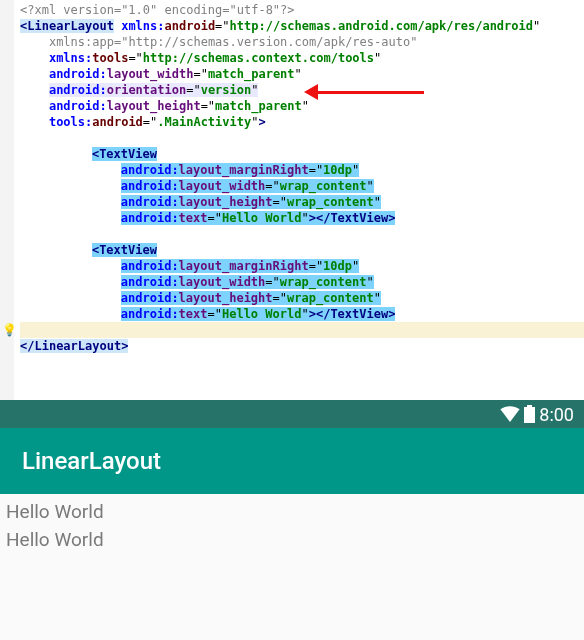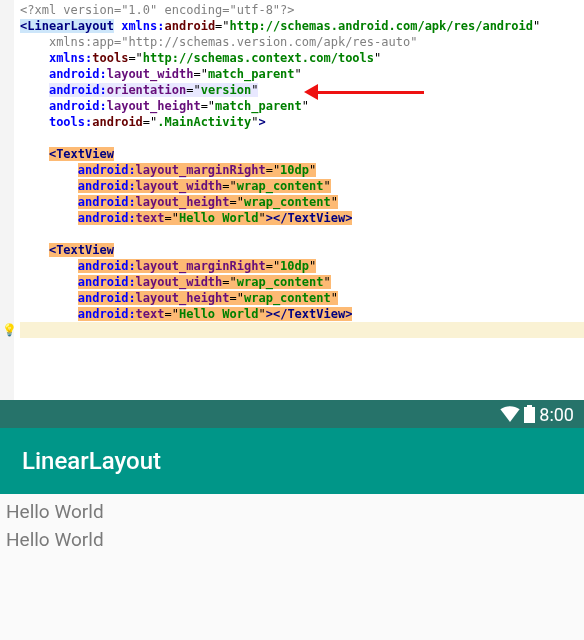--- a/index.html
+++ b/index.html
@@ -10,21 +10,21 @@
   .bulb { position:absolute; left:-12px; width:12px; font-size:12px; }
   .comment { color:#808080; }
   .tag { color:#000080; font-weight:bold; }
   .attr { color:#660E7A; font-weight:bold; }
   .ns-b { color:#0000FF; font-weight:bold; }
   .ns-r { color:#660000; font-weight:bold; }
   .val { color:#008000; font-weight:bold; }
   .punct { color:#000; }
   .hl-tag { background:#cde6fa; }
   .hl-attr { background:#e8e8ff; }
-  .block-hl { background:#fdba74; display:inline; }
+  .block-hl { background:#7dd3fc; display:inline;margin-left:43px; }
   .arrow { position:absolute; left:290px; top:84px; width:120px; height:16px; }
   .arrow-line { position:absolute; top:7px; left:12px; right:0; height:3px; background:#e11; }
   .arrow-head { position:absolute; left:0; top:0; width:0; height:0; border-top:8px solid transparent; border-bottom:8px solid transparent; border-right:14px solid #e11; }
   .device { width:584px; height:240px; background:#fafafa; }
   .statusbar { height:28px; background:#26736a; display:flex; justify-content:flex-end; align-items:center; padding:0 10px; gap:4px; color:#fff; font-family:Roboto,Arial,sans-serif; font-size:18px; }
   .wifi svg, .batt svg { display:block; }
   .appbar { height:66px; background:#009688; color:#fff; display:flex; align-items:center; padding:0 22px; font-family:Roboto,Arial,sans-serif; font-size:24px; font-weight:500; }
   .screen { padding:4px 6px; font-family:Roboto,Arial,sans-serif; font-size:19px; color:#7a7a7a; }
   .tv { line-height:28px; }
 </style>
@@ -65,20 +65,21 @@
   <div class="line">&nbsp;</div>
 
   <div class="line">    <span class="block-hl"><span class="tag">&lt;</span><span class="tag">TextView</span></span></div>
   <div class="line">        <span class="block-hl"><span class="ns-b">android</span><span class="ns-b">:</span><span class="attr">layout_marginRight</span><span class="punct">="</span><span class="val">10dp</span><span class="punct">"</span></span></div>
   <div class="line">        <span class="block-hl"><span class="ns-b">android</span><span class="ns-b">:</span><span class="attr">layout_width</span><span class="punct">="</span><span class="val">wrap_content</span><span class="punct">"</span></span></div>
   <div class="line">        <span class="block-hl"><span class="ns-b">android</span><span class="ns-b">:</span><span class="attr">layout_height</span><span class="punct">="</span><span class="val">wrap_content</span><span class="punct">"</span></span></div>
   <div class="line">        <span class="block-hl"><span class="ns-b">android</span><span class="ns-b">:</span><span class="attr">text</span><span class="punct">="</span><span class="val">Hello World</span><span class="punct">"</span><span class="tag">&gt;&lt;/</span><span class="tag">TextView</span><span class="tag">&gt;</span></span></div>
 
   <div class="line" style="background:#faf2d4;width:100%"><span class="bulb">💡</span>&nbsp;</div>
 
+  <div class="line"><span class="hl-tag"><span class="tag">&lt;/</span><span class="tag">LinearLayout</span><span class="tag">&gt;</span></span></div>
 
   <div class="arrow">
     <div class="arrow-head"></div>
       <div class="arrow-line"></div>
   </div>
 </div>
 
 <div class="device">
   <div class="statusbar">
     <span class="wifi">

